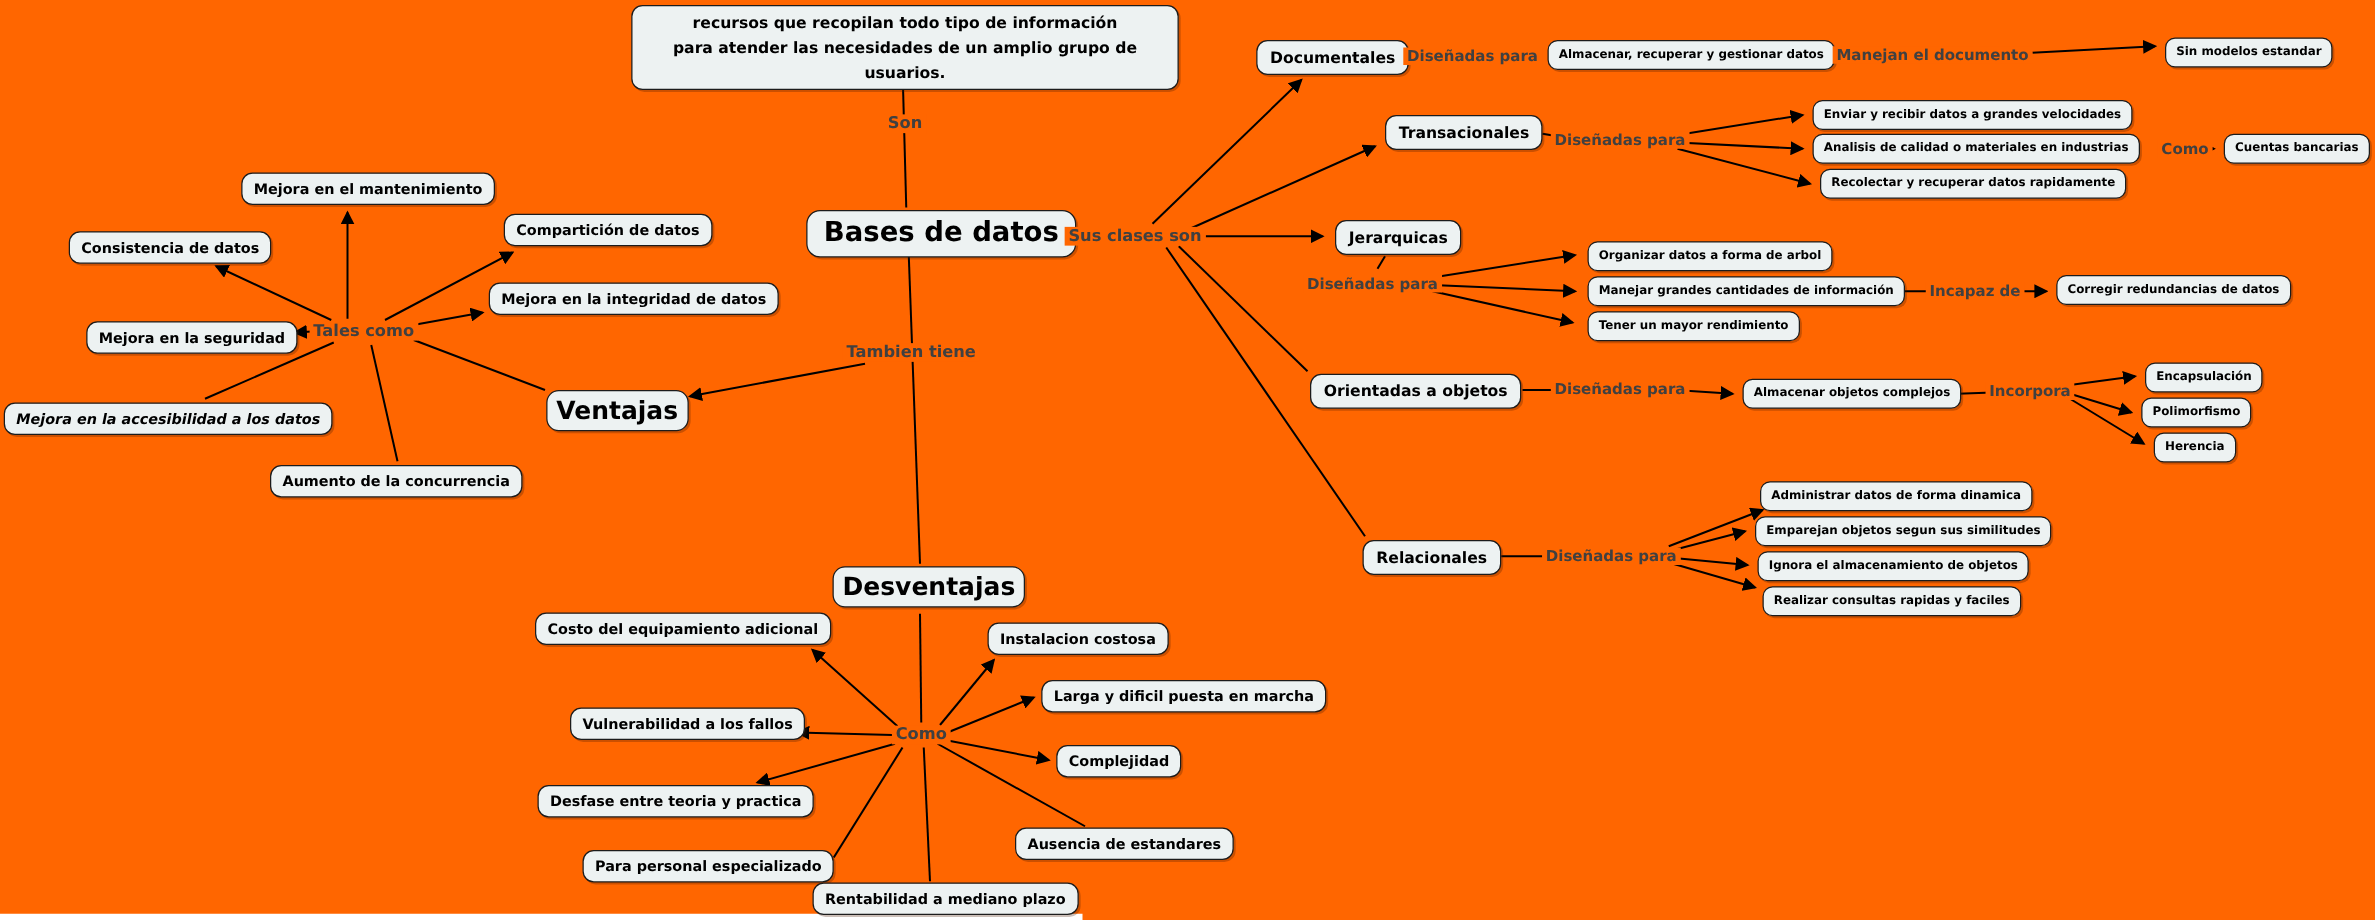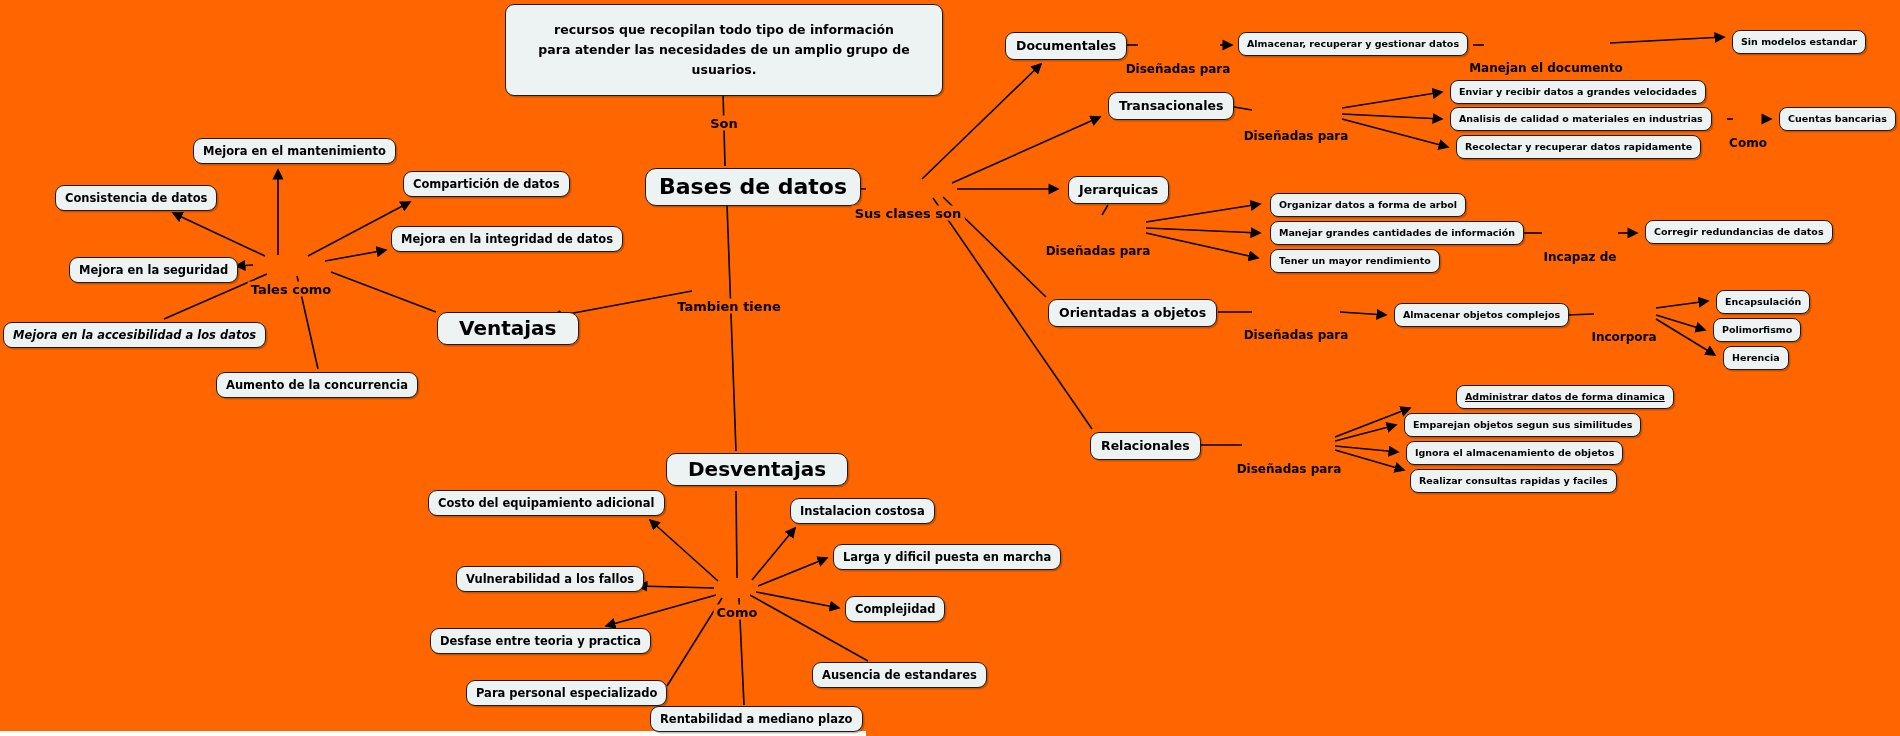--- a/index.html
+++ b/index.html
@@ -10,26 +10,26 @@
   .node{
     position:absolute;z-index:2;background:#EDF2F2;color:#000;
     border:1.6px solid #1c1c1c;border-radius:9px;
     font-weight:bold;white-space:nowrap;
     padding:5px 9px;font-size:11.5px;line-height:1.25;
     box-shadow:1.5px 1.5px 0 rgba(70,25,0,.28);
   }
   .node.cls{font-size:12.5px;padding:5px 10px;}
   .node.sm{font-size:9.5px;padding:5px 8px;border-radius:8px;}
   .node.root{font-size:22px;padding:4px 13px;border-radius:11px;}
-  .node.big{font-size:20px;padding:3px 21px;border-radius:10px;}
-  .node.desc{font-size:12.5px;text-align:center;white-space:normal;width:418px;line-height:1.6;padding:15px 9px;}
+  .node.big{font-size:20px;padding:3px 7px;border-radius:10px;}
+  .node.desc{font-size:12.5px;text-align:center;white-space:normal;width:418px;line-height:1.6;padding:3px 9px;}
   .lbl{
     position:absolute;z-index:3;transform:translate(-50%,-50%);
-    background:#FF6600;color:#000000;font-weight:bold;
-    font-size:13px;white-space:nowrap;padding:0 3px;margin-top:24px;
+    background:#FF6600;color:#404040;font-weight:bold;
+    font-size:13px;white-space:nowrap;padding:0 3px;
   }
   .lbl.rt{font-size:12px;}
   .edge-strip{position:absolute;z-index:0;background:#ffffff;}
 </style>
 </head>
 <body>
 
 <div class="stage">
 
   <div class="edge-strip" style="left:0;top:731px;width:866px;height:5px;"></div>
@@ -161,18 +161,18 @@
   <div class="node cls" style="left:1048px;top:299px;">Orientadas a objetos</div>
   <div class="lbl rt" style="left:1296px;top:311px;">Diseñadas para</div>
   <div class="node sm" style="left:1394px;top:303px;">Almacenar objetos complejos</div>
   <div class="lbl rt" style="left:1624px;top:313px;">Incorpora</div>
   <div class="node sm" style="left:1716px;top:290px;">Encapsulación</div>
   <div class="node sm" style="left:1713px;top:318px;">Polimorfismo</div>
   <div class="node sm" style="left:1723px;top:346px;">Herencia</div>
 
   <div class="node cls" style="left:1090px;top:432px;">Relacionales</div>
   <div class="lbl rt" style="left:1289px;top:445px;">Diseñadas para</div>
-  <div class="node sm" style="left:1456px;top:385px;text-decoration:underline;">Administrar datos de forma dinamica</div>
+  <div class="node sm" style="left:1408px;top:385px;">Administrar datos de forma dinamica</div>
   <div class="node sm" style="left:1404px;top:413px;">Emparejan objetos segun sus similitudes</div>
   <div class="node sm" style="left:1406px;top:441px;">Ignora el almacenamiento de objetos</div>
   <div class="node sm" style="left:1410px;top:469px;">Realizar consultas rapidas y faciles</div>
 
 </div>
 
 </body></html>

